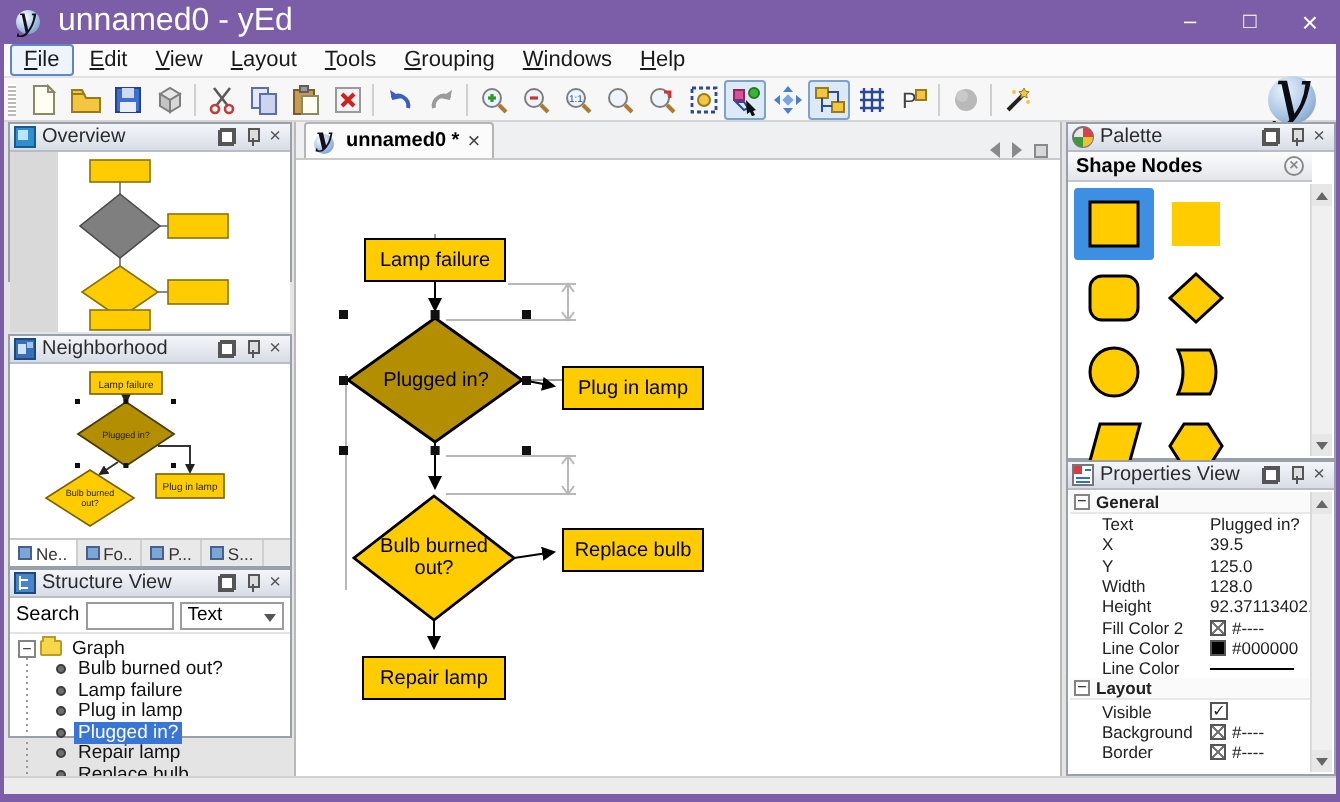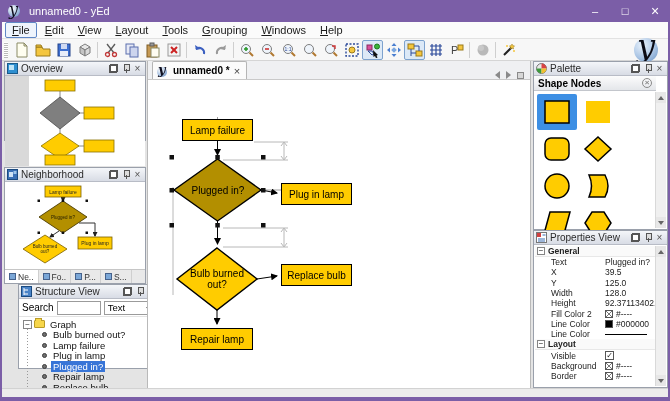--- a/index.html
+++ b/index.html
@@ -5,21 +5,21 @@
   * { margin:0; padding:0; box-sizing:border-box; }
   html,body { width:670px; height:401px; overflow:hidden; }
   body { font-family:"Liberation Sans", sans-serif; font-size:11px; background:#fff; position:relative; }
   .window { position:absolute; inset:0; border-left:2px solid #7b5ea7; border-right:2px solid #7b5ea7; border-bottom:4px solid #7b5ea7; background:#ececec; }
 
   
   .titlebar { position:absolute; left:-2px; top:0; width:670px; height:22px; background:#7b5ea7; color:#fff; display:flex; align-items:center; }
   .titlebar .app-icon { width:16px; height:16px; margin:0 6px 0 7px; position:relative; }
   .titlebar .app-icon .sph { position:absolute; left:1px; top:2px; width:12px; height:12px; border-radius:50%; background:radial-gradient(circle at 35% 30%, #ffffff, #9db9dd 60%, #5d83b8); }
   .titlebar .app-icon .yy { position:absolute; left:2px; top:-3px; font-family:"DejaVu Serif", serif; font-style:italic; font-size:16px; color:#101020; }
-  .titlebar .title-text { font-size:11px; }
+  .titlebar .title-text { font-size:16px; }
   .win-controls { margin-left:auto; display:flex; height:100%; }
   .win-btn { width:30px; height:100%; display:flex; align-items:center; justify-content:center; color:#fff; font-size:11px; }
   .win-btn.close { font-size:14px; }
 
   
   .menubar { position:absolute; left:0; top:22px; width:666px; height:17px; background:#fbfbfb; border-bottom:1px solid #e2e2e2; display:flex; align-items:center; padding-left:3px; }
   .menu-item { display:inline-block; padding:1px 6px; margin-right:2px; color:#1a1a1a; }
   .menu-item::first-letter { text-decoration:underline; }
   .menu-item.focused { border:1px solid #5f87c6; background:#eef4fc; border-radius:2px; }
 
@@ -398,21 +398,21 @@
             <span class="ti"></span>
             <span>P...</span>
           </span>
         <span class="ntab">
             <span class="ti"></span>
             <span>S...</span>
           </span>
       </div>
     </div>
 
-    <div class="panel" style="left:16px; top:223px; width:142px; height:85px;">
+    <div class="panel" style="left:2px; top:223px; width:142px; height:85px;">
       <div class="ptitle">
         <svg class="picon" viewBox="0 0 11 11">
             <rect x="0.5" y="0.5" width="10" height="10" fill="#4a84c8" stroke="#1a4a80"></rect>
             <path d="M3,2 v7 M3,4 h4 M3,8 h4" stroke="#fff" fill="none"></path>
           </svg>
         <span class="ptext">Structure View</span>
         <span class="pbtns">
           <span class="pb float"></span>
           <span class="pb pin"></span>
           <span class="pb close">×</span>

